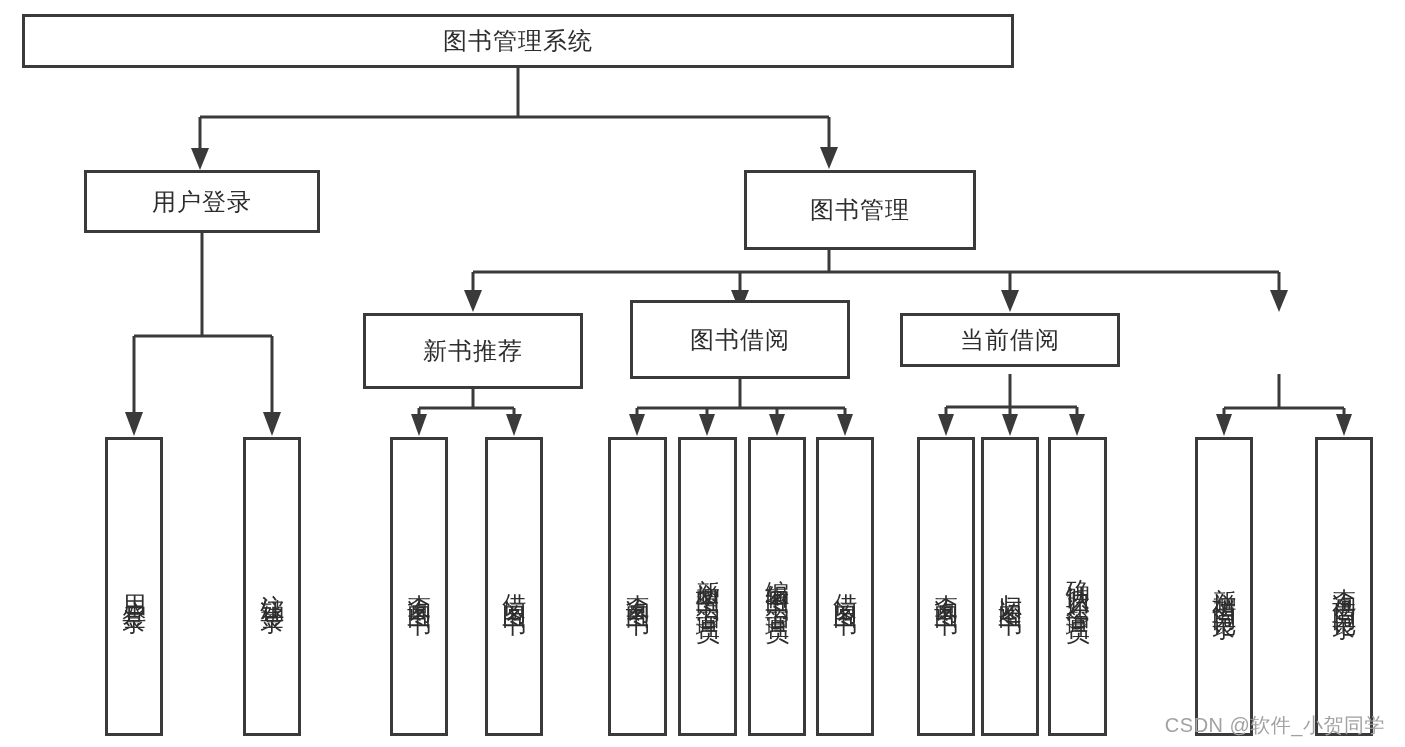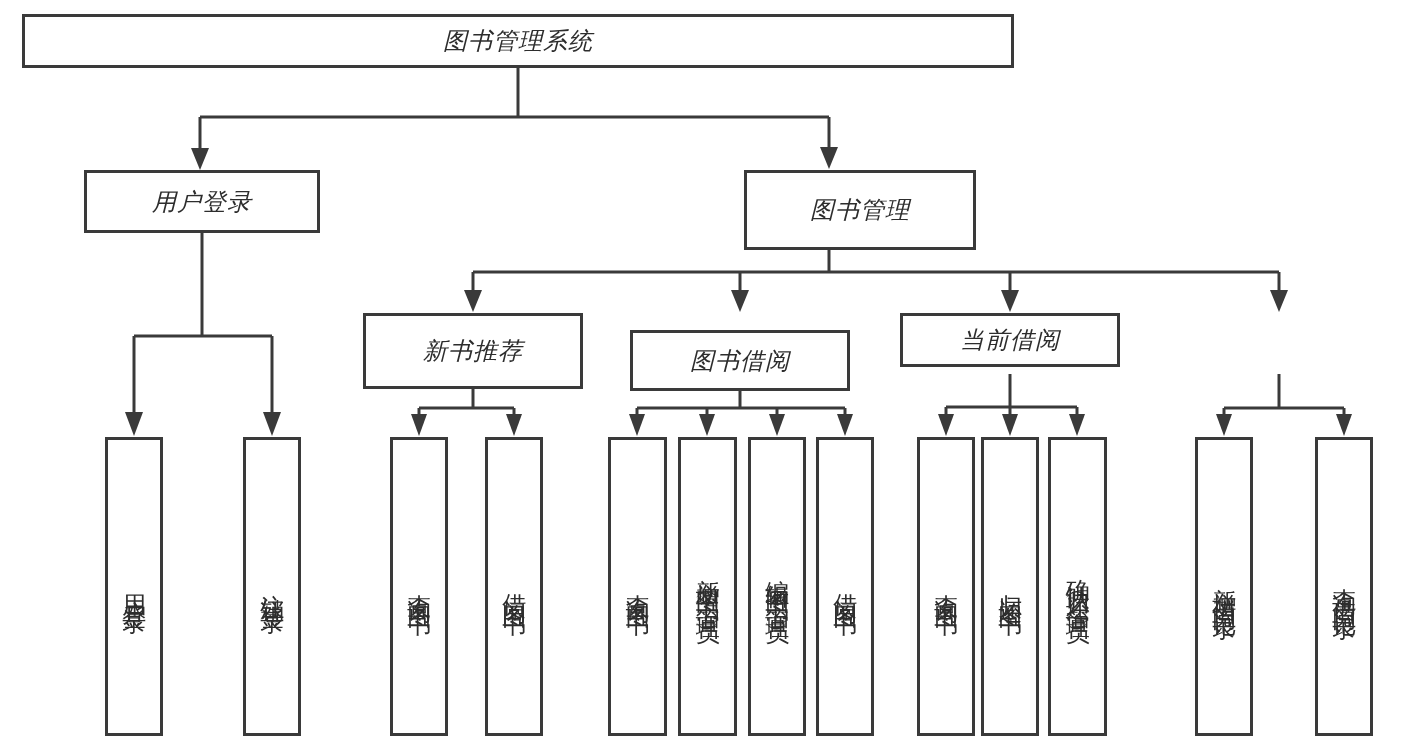--- a/index.html
+++ b/index.html
@@ -23,21 +23,20 @@
     border: 3px solid #3a3a3a;
     display: flex;
     align-items: center;
     justify-content: center;
     color: #2d2d2d;
     font-size: 24px;
   }
   .hlabel {
     letter-spacing: 1px;
     white-space: nowrap;
-    font-style: italic;
   }
   .vlabel {
     writing-mode: vertical-rl;
     text-orientation: mixed;
     letter-spacing: 6px;
     line-height: 1.1;
     white-space: nowrap;
   }
   .watermark {
     position: absolute;
@@ -135,21 +134,21 @@
   <div class="box" style="left:84px;top:170px;width:236px;height:63px">
     <span class="hlabel">用户登录</span>
   </div>
   <div class="box" style="left:744px;top:170px;width:232px;height:80px">
     <span class="hlabel">图书管理</span>
   </div>
 
   <div class="box" style="left:363px;top:313px;width:220px;height:76px">
     <span class="hlabel">新书推荐</span>
   </div>
-  <div class="box" style="left:630px;top:330px;width:220px;height:61px">
+  <div class="box" style="left:630px;top:300px;width:220px;height:79px">
     <span class="hlabel">图书借阅</span>
   </div>
   <div class="box" style="left:900px;top:313px;width:220px;height:54px">
     <span class="hlabel">当前借阅</span>
   </div>
 
   <div class="box" style="left:105px;top:437px;width:58px;height:299px">
     <span class="vlabel">用户登录</span>
   </div>
   <div class="box" style="left:243px;top:437px;width:58px;height:299px">
@@ -186,14 +185,15 @@
     <span class="vlabel">确认归还（管理员）</span>
   </div>
 
   <div class="box" style="left:1195px;top:437px;width:58px;height:299px">
     <span class="vlabel">新增借阅记录</span>
   </div>
   <div class="box" style="left:1315px;top:437px;width:58px;height:299px">
     <span class="vlabel">查询借阅记录</span>
   </div>
 
+  <div class="watermark">CSDN @软件_小贺同学</div>
 
 </div>
 
 </body></html>

